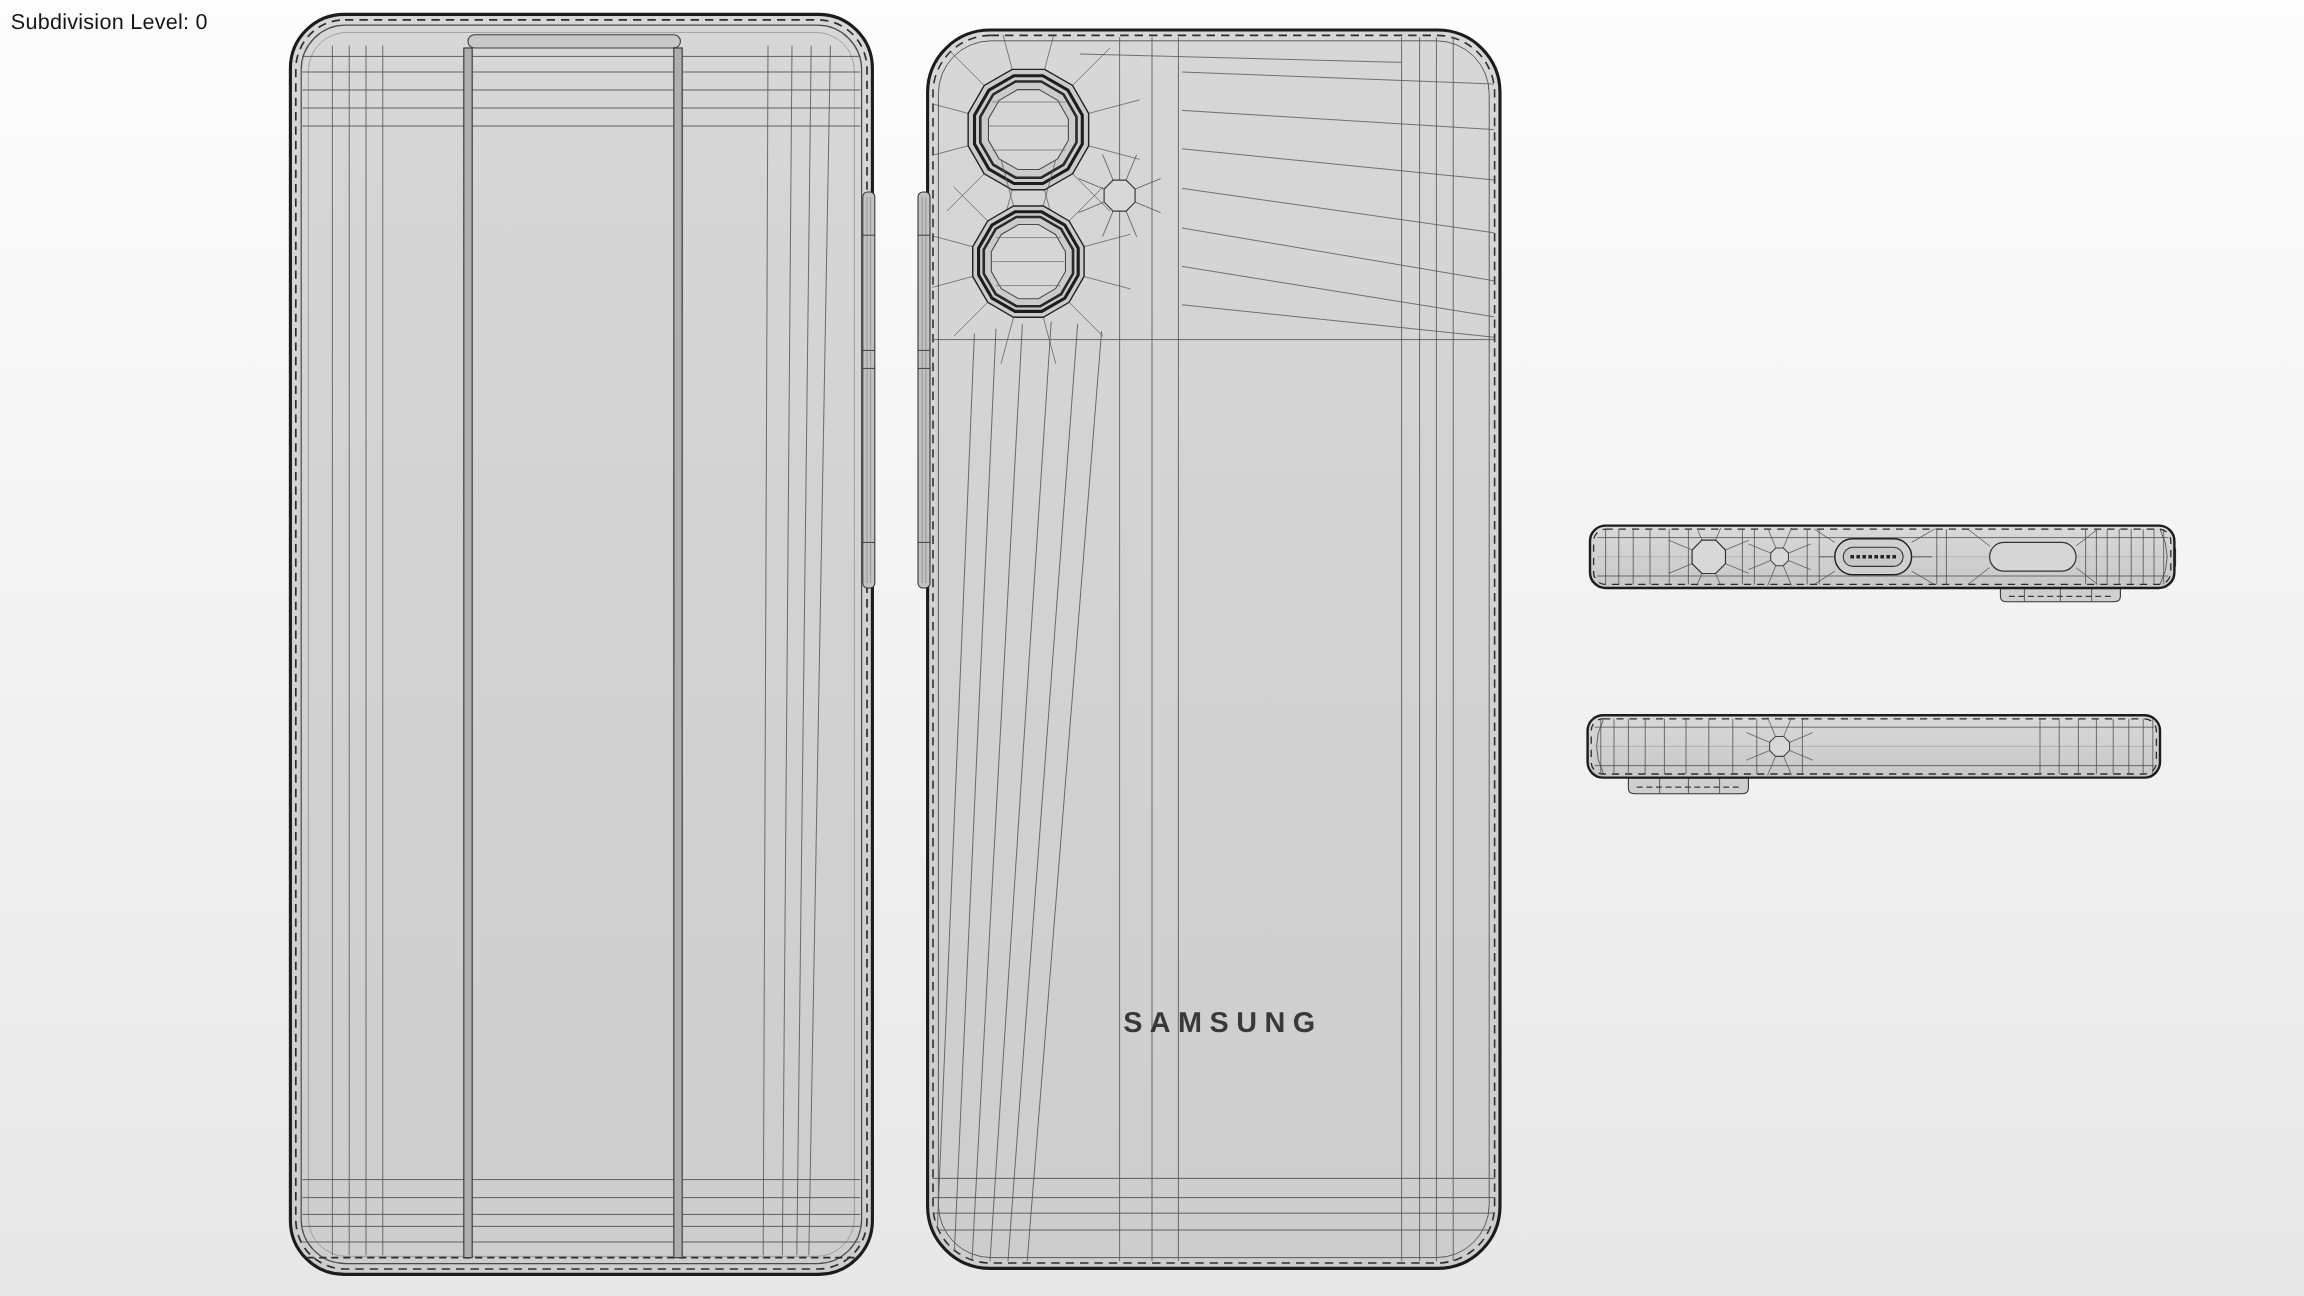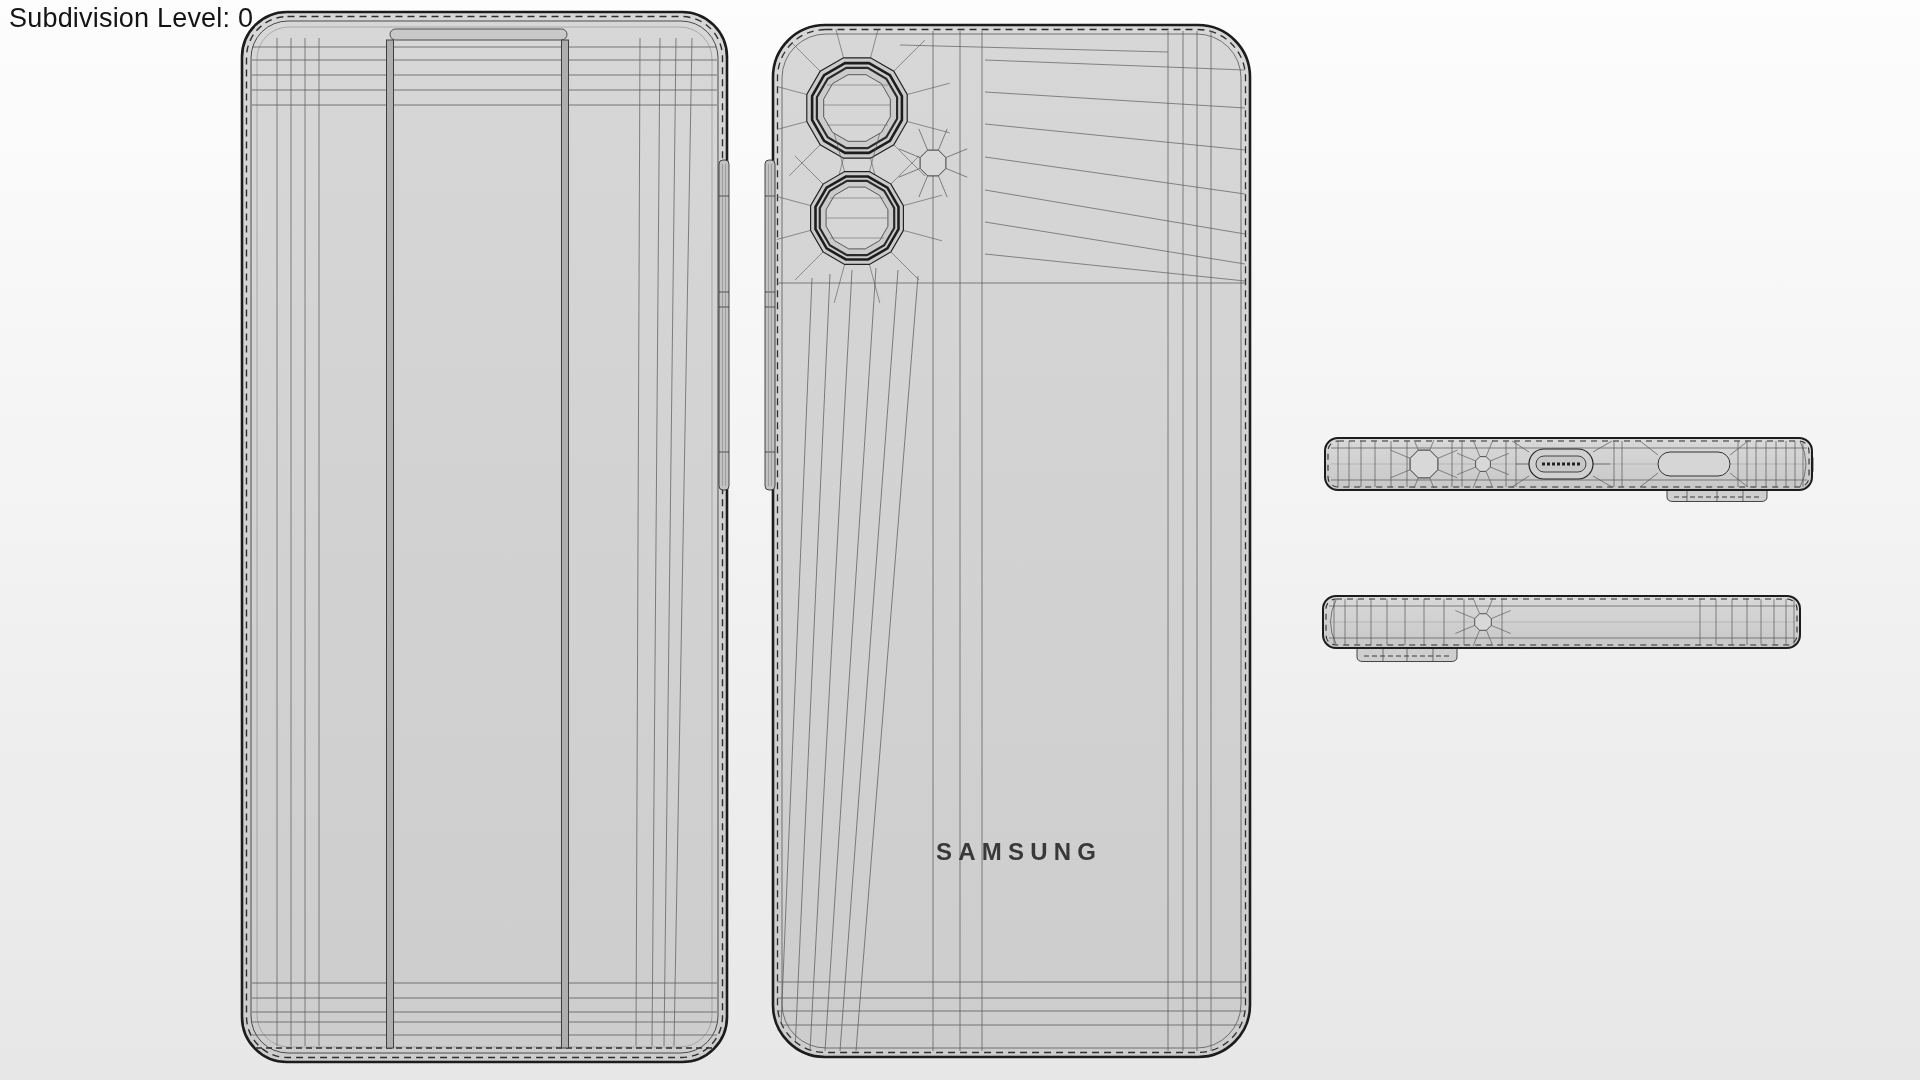--- a/index.html
+++ b/index.html
@@ -5,21 +5,21 @@
   html,body{margin:0;padding:0;}
   .stage{
     position:relative;
     width:1920px;height:1080px;
     overflow:hidden;
     background:linear-gradient(180deg,#fdfdfd 0%,#f5f5f5 38%,#e7e7e7 100%);
     font-family:"Liberation Sans",sans-serif;
   }
   .hud-label{
     position:absolute;left:9px;top:2px;
-    font-size:27px;line-height:32px;color:#141414;
+    font-size:18px;line-height:32px;color:#141414;
     letter-spacing:0.2px;
     user-select:none;
   }
   .render-svg{position:absolute;left:0;top:0;}
   .logo-text{
     font-family:"Liberation Sans",sans-serif;
     font-weight:bold;
     font-size:24px;
     letter-spacing:6.2px;
     fill:#2d2d2d;

